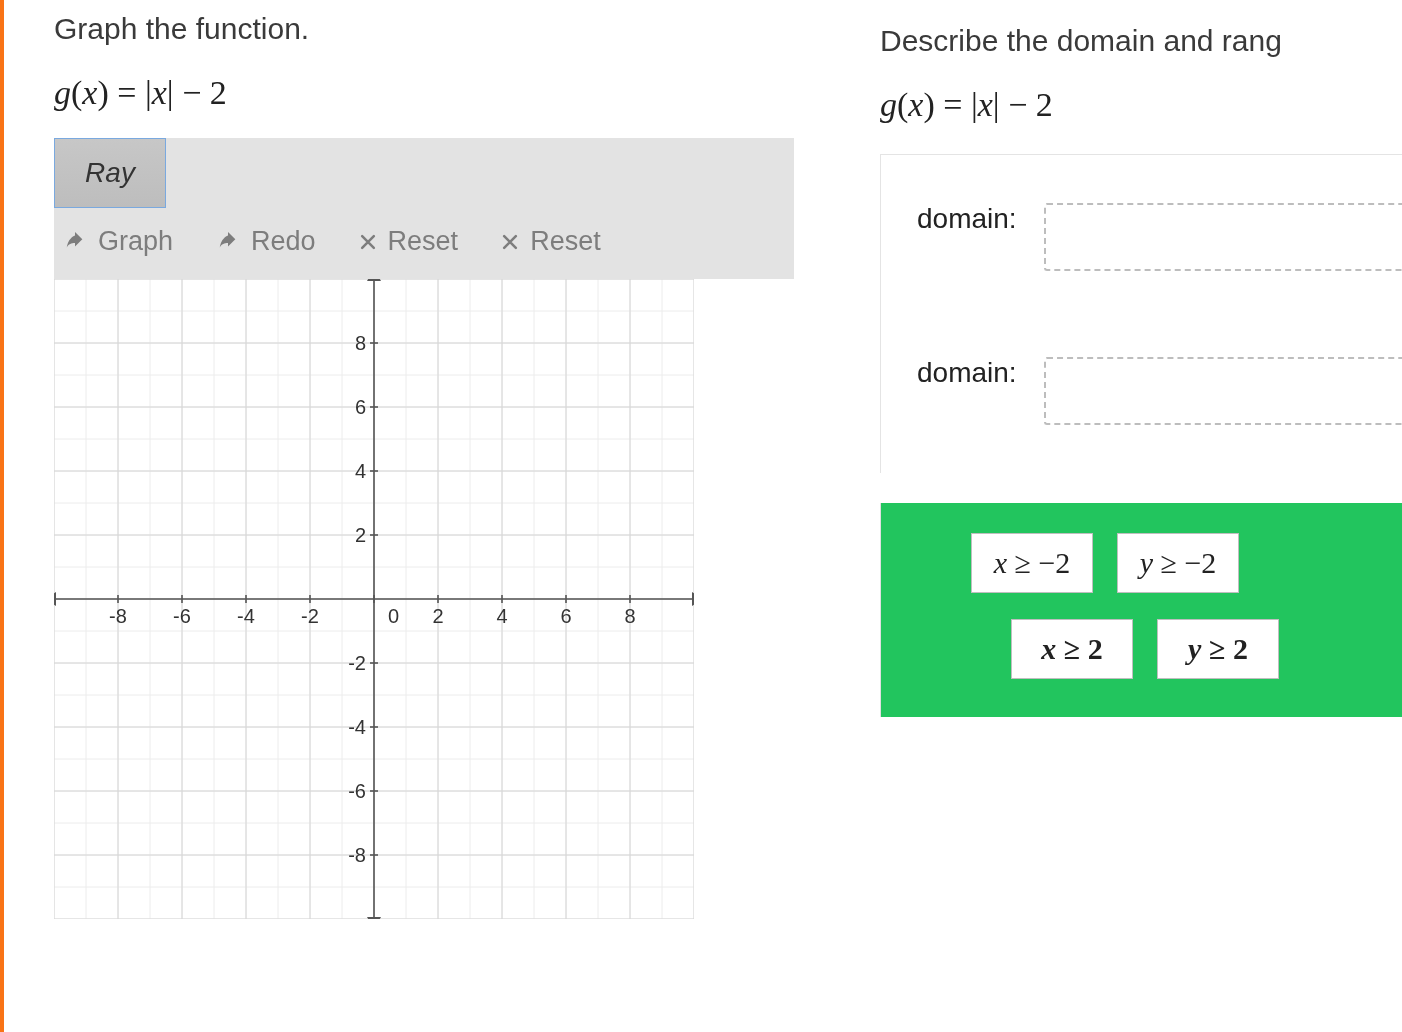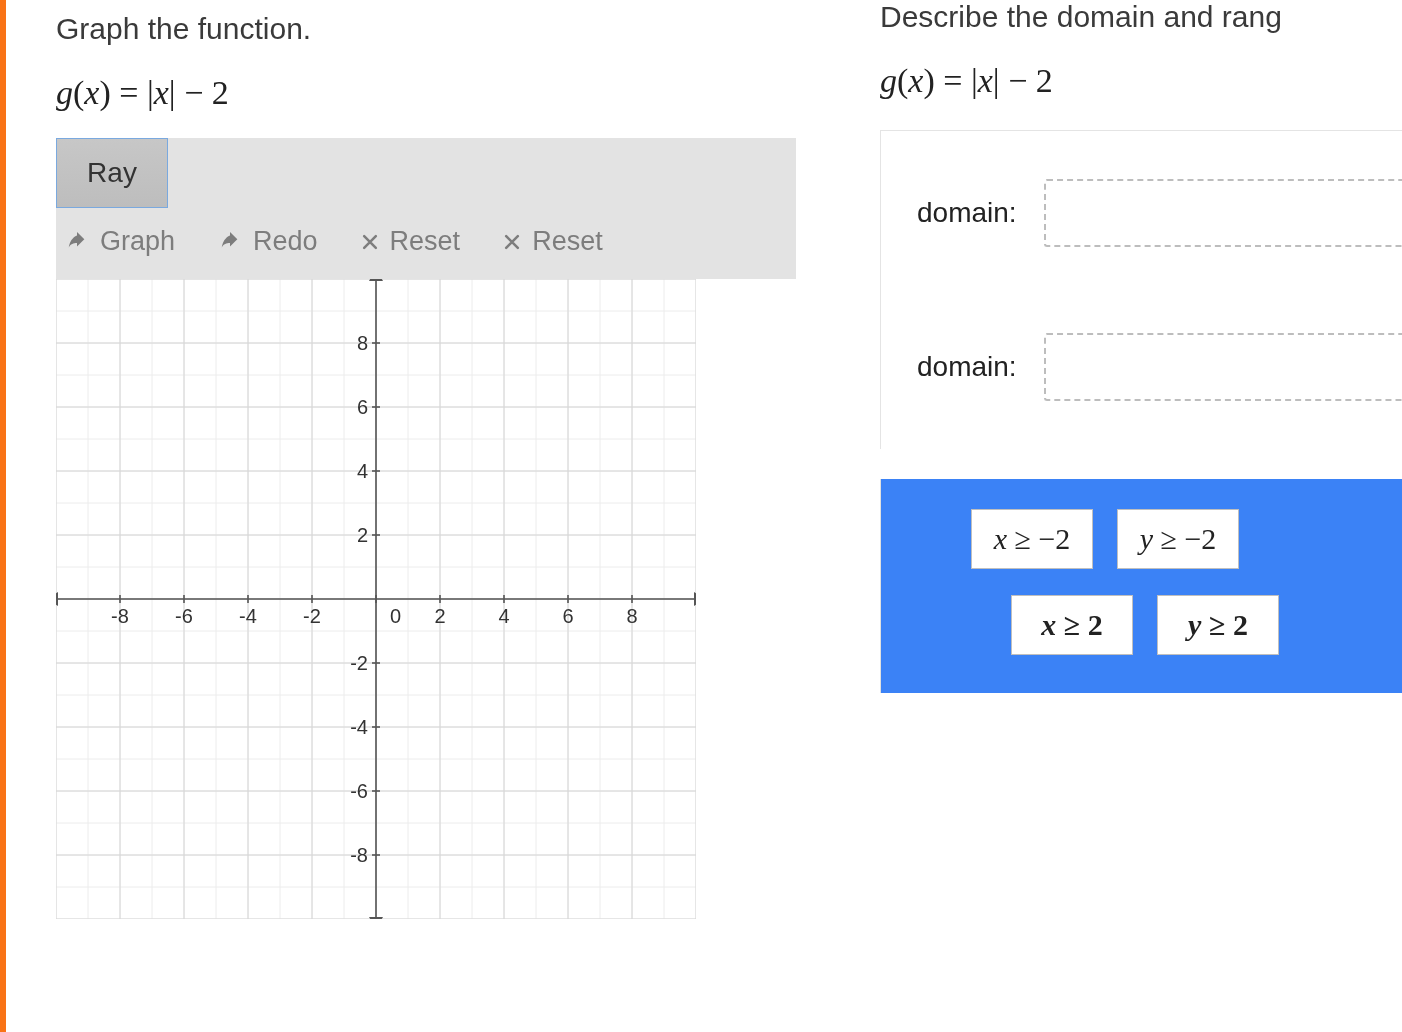--- a/index.html
+++ b/index.html
@@ -12,26 +12,27 @@
   .page {
     display: flex;
     width: 1402px;
     height: 1032px;
     box-sizing: border-box;
   }
   .left {
     width: 880px;
     padding: 12px 0 0 50px;
     box-sizing: border-box;
-    border-left: 6px solid #f97316;
+    border-left: 4px solid #f97316;
   }
   .right {
     flex: 1;
-    padding: 0 0 0 0;
-    box-sizing: border-box;
+    padding: 16px 0 0 0;
+    box-sizing: border-box;
+    margin-top: 8px;
   }
   .heading {
     font-size: 30px;
     color: #3a3a3a;
     margin: 0 0 28px 0;
   }
   .equation {
     font-family: "Times New Roman", Times, serif;
     font-size: 34px;
     font-style: italic;
@@ -42,20 +43,21 @@
   }
   
   .tool-panel {
     background: #e3e3e3;
     width: 740px;
   }
   .toolbar-row1 {
     display: flex;
     align-items: stretch;
     border-bottom: 0;
+    font-style: italic;
   }
   .tool-btn-ray {
     width: 112px;
     height: 70px;
     background: linear-gradient(#c7c7c7, #bdbdbd);
     border: 1px solid #7aa9df;
     box-sizing: border-box;
     display: flex;
     align-items: center;
     justify-content: center;
@@ -117,39 +119,38 @@
   .right .equation { margin-bottom: 30px; }
   .dr-box {
     border-top: 1px solid #e4e4e4;
     border-left: 1px solid #e4e4e4;
     padding: 48px 0 48px 36px;
     box-sizing: border-box;
     background: #fff;
   }
   .dr-row {
     display: flex;
-    align-items: center;
     margin-bottom: 86px;
     gap: 15px;
   }
   .dr-row:last-child { margin-bottom: 0; }
   .dr-label {
     font-size: 28px;
     margin-right: 12px;
   }
   .dropzone {
     border: 2px dashed #bdbdbd;
     height: 64px;
     flex: 1;
     border-right: 0;
     border-radius: 3px 0 0 3px;
   }
   .tile-panel {
     margin-top: 30px;
-    background: #3b82f6;
+    background: #22c55e;
     border-left: 1px solid #e0e0e0;
     padding: 30px 0 38px 90px;
   }
   .tile-row {
     display: flex;
     gap: 24px;
     margin-bottom: 26px;
   }
   .tile-row:last-child { margin-bottom: 0; }
   .tile-row.row2 { padding-left: 40px; font-weight: bold; }

